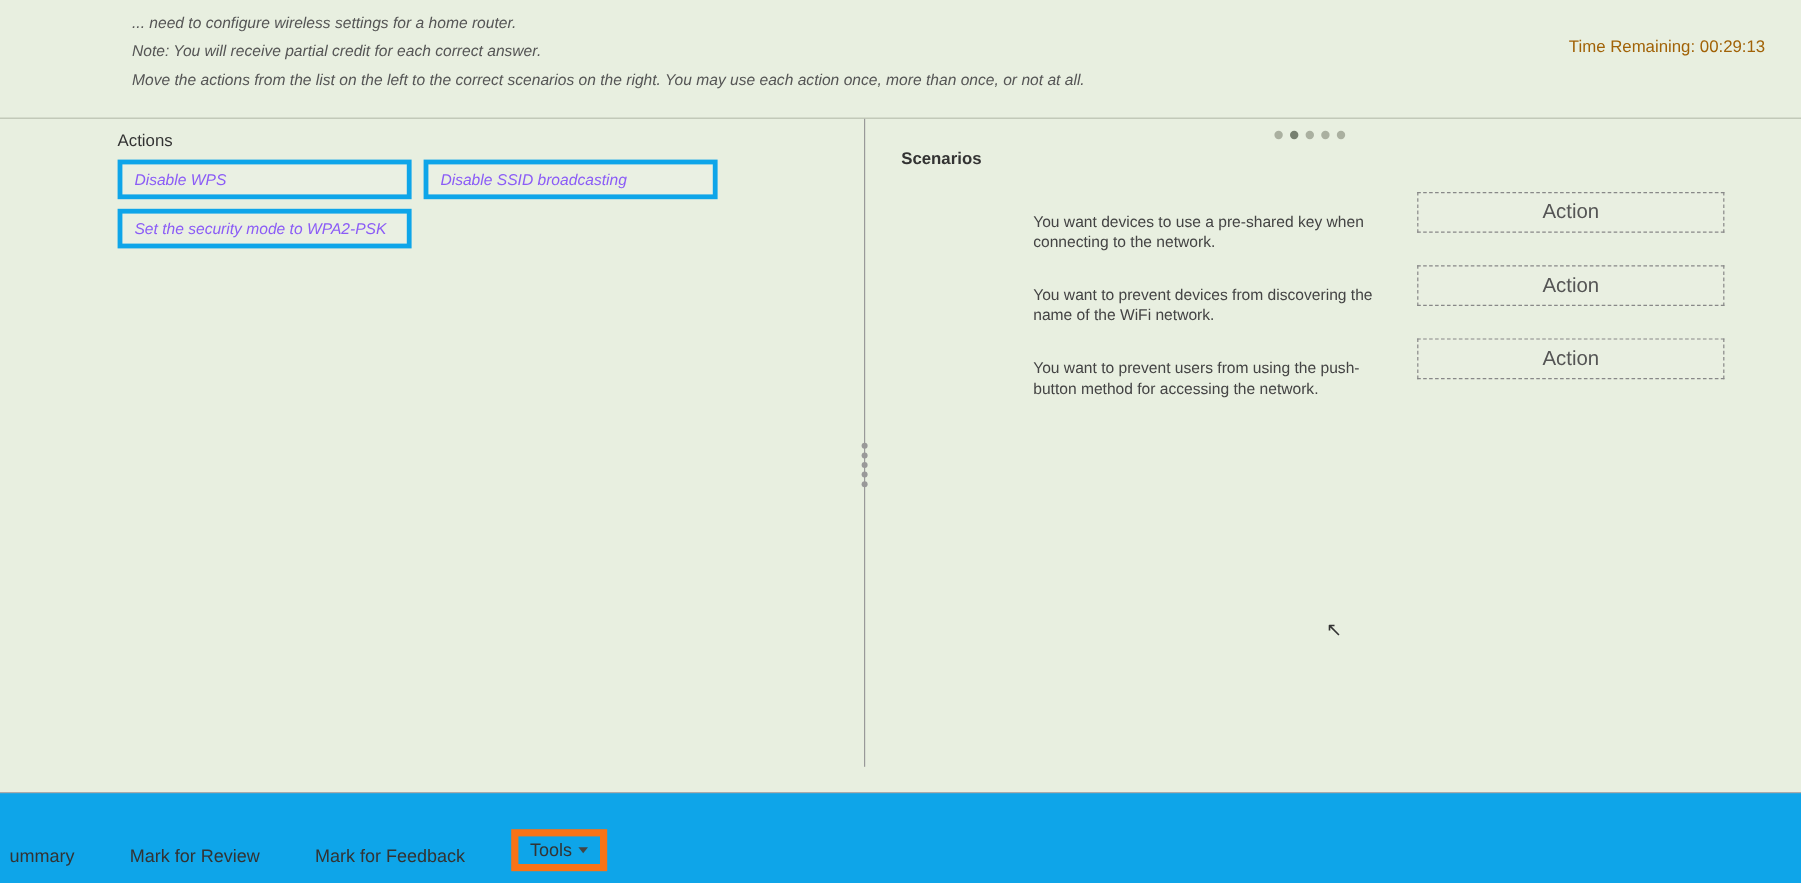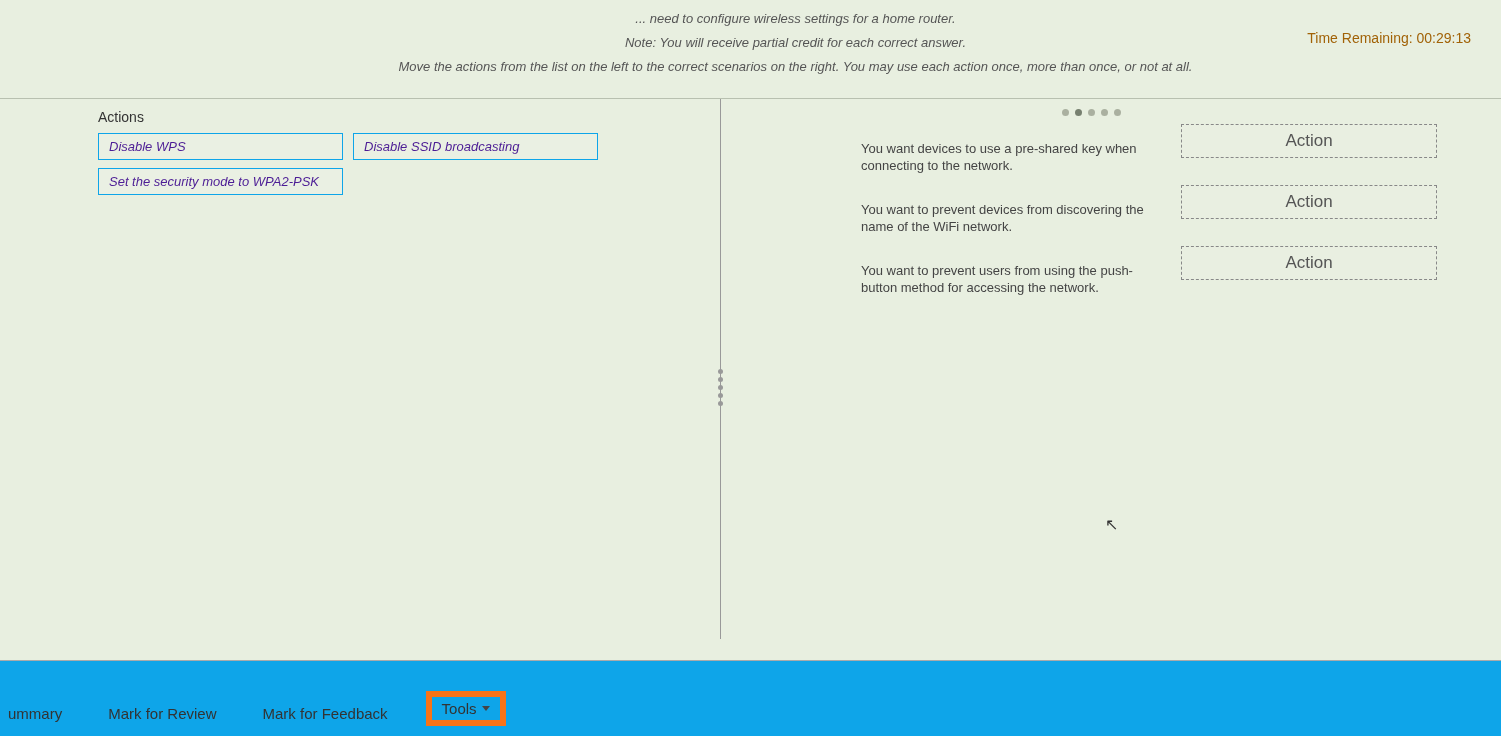--- a/index.html
+++ b/index.html
@@ -13,21 +13,20 @@
       width: 1501px;
       height: 736px;
       overflow: hidden;
       position: relative;
       color: #444;
     }
     .header {
       padding: 10px 20px 15px 110px;
       border-bottom: 1px solid #b8c0b0;
       position: relative;
-      text-align: center;
     }
     .header-line {
       font-size: 13px;
       font-style: italic;
       color: #555;
       margin-bottom: 6px;
       line-height: 1.4;
     }
     .time-remaining {
       position: absolute;
@@ -51,25 +50,25 @@
       font-size: 14px;
       color: #333;
       margin-bottom: 8px;
     }
     .action-row {
       display: flex;
       gap: 10px;
       margin-bottom: 8px;
     }
     .action-item {
-      border: 1px solid #0ea5e9;
+      border: 4px solid #0ea5e9;
       padding: 5px 10px;
       font-size: 13px;
       font-style: italic;
-      color: #4c1d95;
+      color: #8b5cf6;
       background: rgba(255,255,255,0.1);
       cursor: grab;
       width: 245px;
     }
     .divider-vertical {
       width: 1px;
       background: #999;
       position: relative;
     }
     .splitter-handle {
@@ -217,20 +216,21 @@
   </div>
 
   <div class="scenarios-panel">
     <div class="pager-dots">
       <div class="pager-dot"></div>
       <div class="pager-dot active"></div>
       <div class="pager-dot"></div>
       <div class="pager-dot"></div>
       <div class="pager-dot"></div>
     </div>
+    <div class="scenarios-title panel-title">Scenarios</div>
 
     <div class="scenario-list">
       <div class="scenario-row">
         <div class="scenario-text">You want devices to use a pre-shared key when connecting to the network.</div>
         <div class="drop-target">Action</div>
       </div>
       <div class="scenario-row">
         <div class="scenario-text">You want to prevent devices from discovering the name of the WiFi network.</div>
         <div class="drop-target">Action</div>
       </div>

